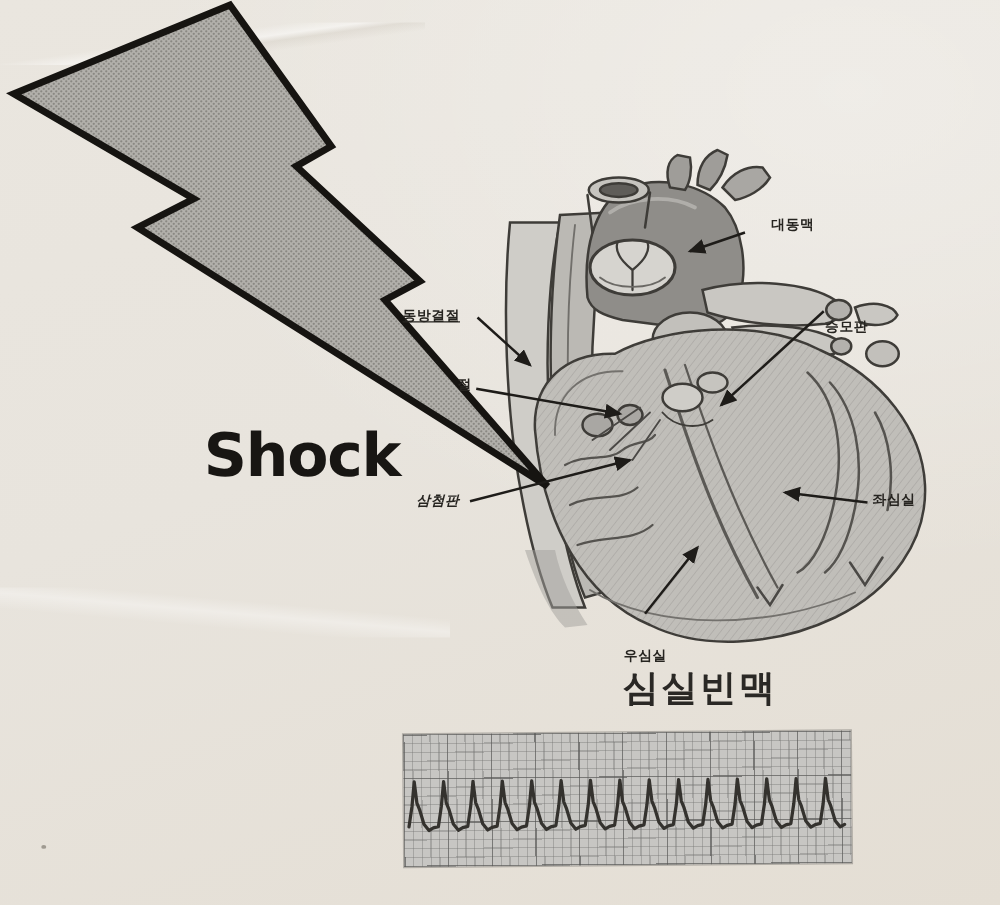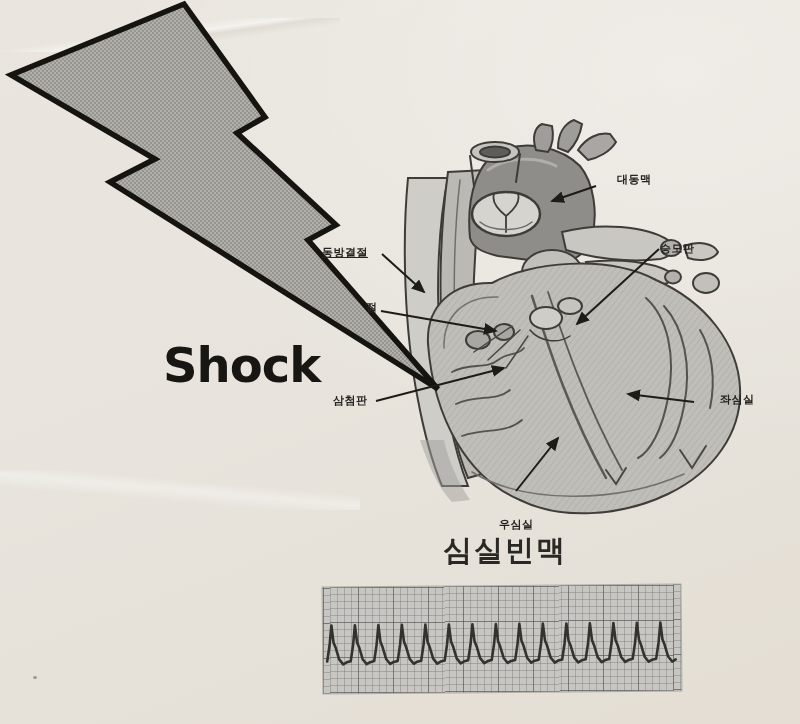--- a/index.html
+++ b/index.html
@@ -19,21 +19,21 @@
   #shock-label{
     position:absolute;left:163px;top:340px;width:180px;
     font-size:48px;line-height:1.05;font-weight:700;letter-spacing:-1px;
     color:#181613;
   }
   .anat-label{
     position:absolute;font-size:11px;font-weight:700;color:#262420;
     letter-spacing:0.5px;white-space:nowrap;
   }
   #ecg-title{
-    position:absolute;left:400px;top:531px;width:210px;text-align:center;
+    position:absolute;left:412px;top:531px;width:210px;text-align:right;
     font-size:29px;font-weight:700;letter-spacing:2px;color:#2a2825;
   }
   #ecg-strip{
     position:absolute;left:323px;top:586px;width:358px;height:106px;
     transform:rotate(-0.5deg);
     background-color:#c7c6c3;
     background-image:
       repeating-linear-gradient(0deg,  rgba(84,84,82,.55) 0 1px, transparent 1px 35px),
       repeating-linear-gradient(90deg, rgba(84,84,82,.55) 0 1px, transparent 1px 35px),
       repeating-linear-gradient(0deg,  rgba(116,116,114,.40) 0 1px, transparent 1px 7px),
@@ -143,24 +143,24 @@
       <line x1="376" y1="401" x2="504" y2="368" stroke="#1e1c19" stroke-width="2" marker-end="url(#ah)"></line>
       <line x1="694" y1="402" x2="628" y2="394" stroke="#1e1c19" stroke-width="2" marker-end="url(#ah)"></line>
       <line x1="516" y1="491" x2="558" y2="438" stroke="#1e1c19" stroke-width="2" marker-end="url(#ah)"></line>
     </svg>
 
   <div id="shock-label">Shock</div>
 
   <div id="labels-layer">
       <span class="anat-label" style="left: 617px; top: 172px;">대동맥</span>
       <span class="anat-label" style="left: 322px; top: 245px; text-decoration: underline;">동방결절</span>
-      <span class="anat-label" style="left: 660px; top: 241px;">승모판</span>
+      <span class="anat-label" style="left: 660px; top: 254px;">승모판</span>
       <span class="anat-label" style="left: 366px; top: 300px;">절</span>
-      <span class="anat-label" style="left: 333px; top: 393px;">삼첨판</span>
-      <span class="anat-label" style="left: 698px; top: 392px; margin-left: 22px;">좌심실</span>
+      <span class="anat-label" style="left: 333px; top: 393px; font-style: italic;">삼첨판</span>
+      <span class="anat-label" style="left: 698px; top: 392px;">좌심실</span>
       <span class="anat-label" style="left: 499px; top: 517px;">우심실</span>
     </div>
 
   <div id="ecg-title">심실빈맥</div>
 
   <div id="ecg-strip">
     <svg id="ecg-wave" width="358" height="106" viewBox="0 0 358 106">
         <polyline points="4.0,74 6.5,58 8.5,38 10.5,55 12.5,60 16.0,72 20.0,77 23.5,75 27.5,74 30.0,58 32.0,38 34.0,55 36.0,60 39.5,72 43.5,77 47.0,75 51.0,74 53.5,58 55.5,38 57.5,55 59.5,60 63.0,72 67.0,77 70.5,75 74.5,74 77.0,58 79.0,38 81.0,55 83.0,60 86.5,72 90.5,77 94.0,75 98.0,74 100.5,58 102.5,38 104.5,55 106.5,60 110.0,72 114.0,77 117.5,75 121.5,74 124.0,58 126.0,38 128.0,55 130.0,60 133.5,72 137.5,77 141.0,75 145.0,74 147.5,58 149.5,38 151.5,55 153.5,60 157.0,72 161.0,77 164.5,75 168.5,74 171.0,58 173.0,38 175.0,55 177.0,60 180.5,72 184.5,77 188.0,75 192.0,74 194.5,58 196.5,38 198.5,55 200.5,60 204.0,72 208.0,77 211.5,75 215.5,74 218.0,58 220.0,38 222.0,55 224.0,60 227.5,72 231.5,77 235.0,75 239.0,74 241.5,58 243.5,38 245.5,55 247.5,60 251.0,72 255.0,77 258.5,75 262.5,74 265.0,58 267.0,38 269.0,55 271.0,60 274.5,72 278.5,77 282.0,75 286.0,74 288.5,58 290.5,38 292.5,55 294.5,60 298.0,72 302.0,77 305.5,75 309.5,74 312.0,58 314.0,38 316.0,55 318.0,60 321.5,72 325.5,77 329.0,75 333.0,74 335.5,58 337.5,38 339.5,55 341.5,60 345.0,72 349.0,77 352.5,75" fill="none" stroke="#34322e" stroke-width="2.6" stroke-linejoin="round" stroke-linecap="round"></polyline>
       </svg>
   </div>

